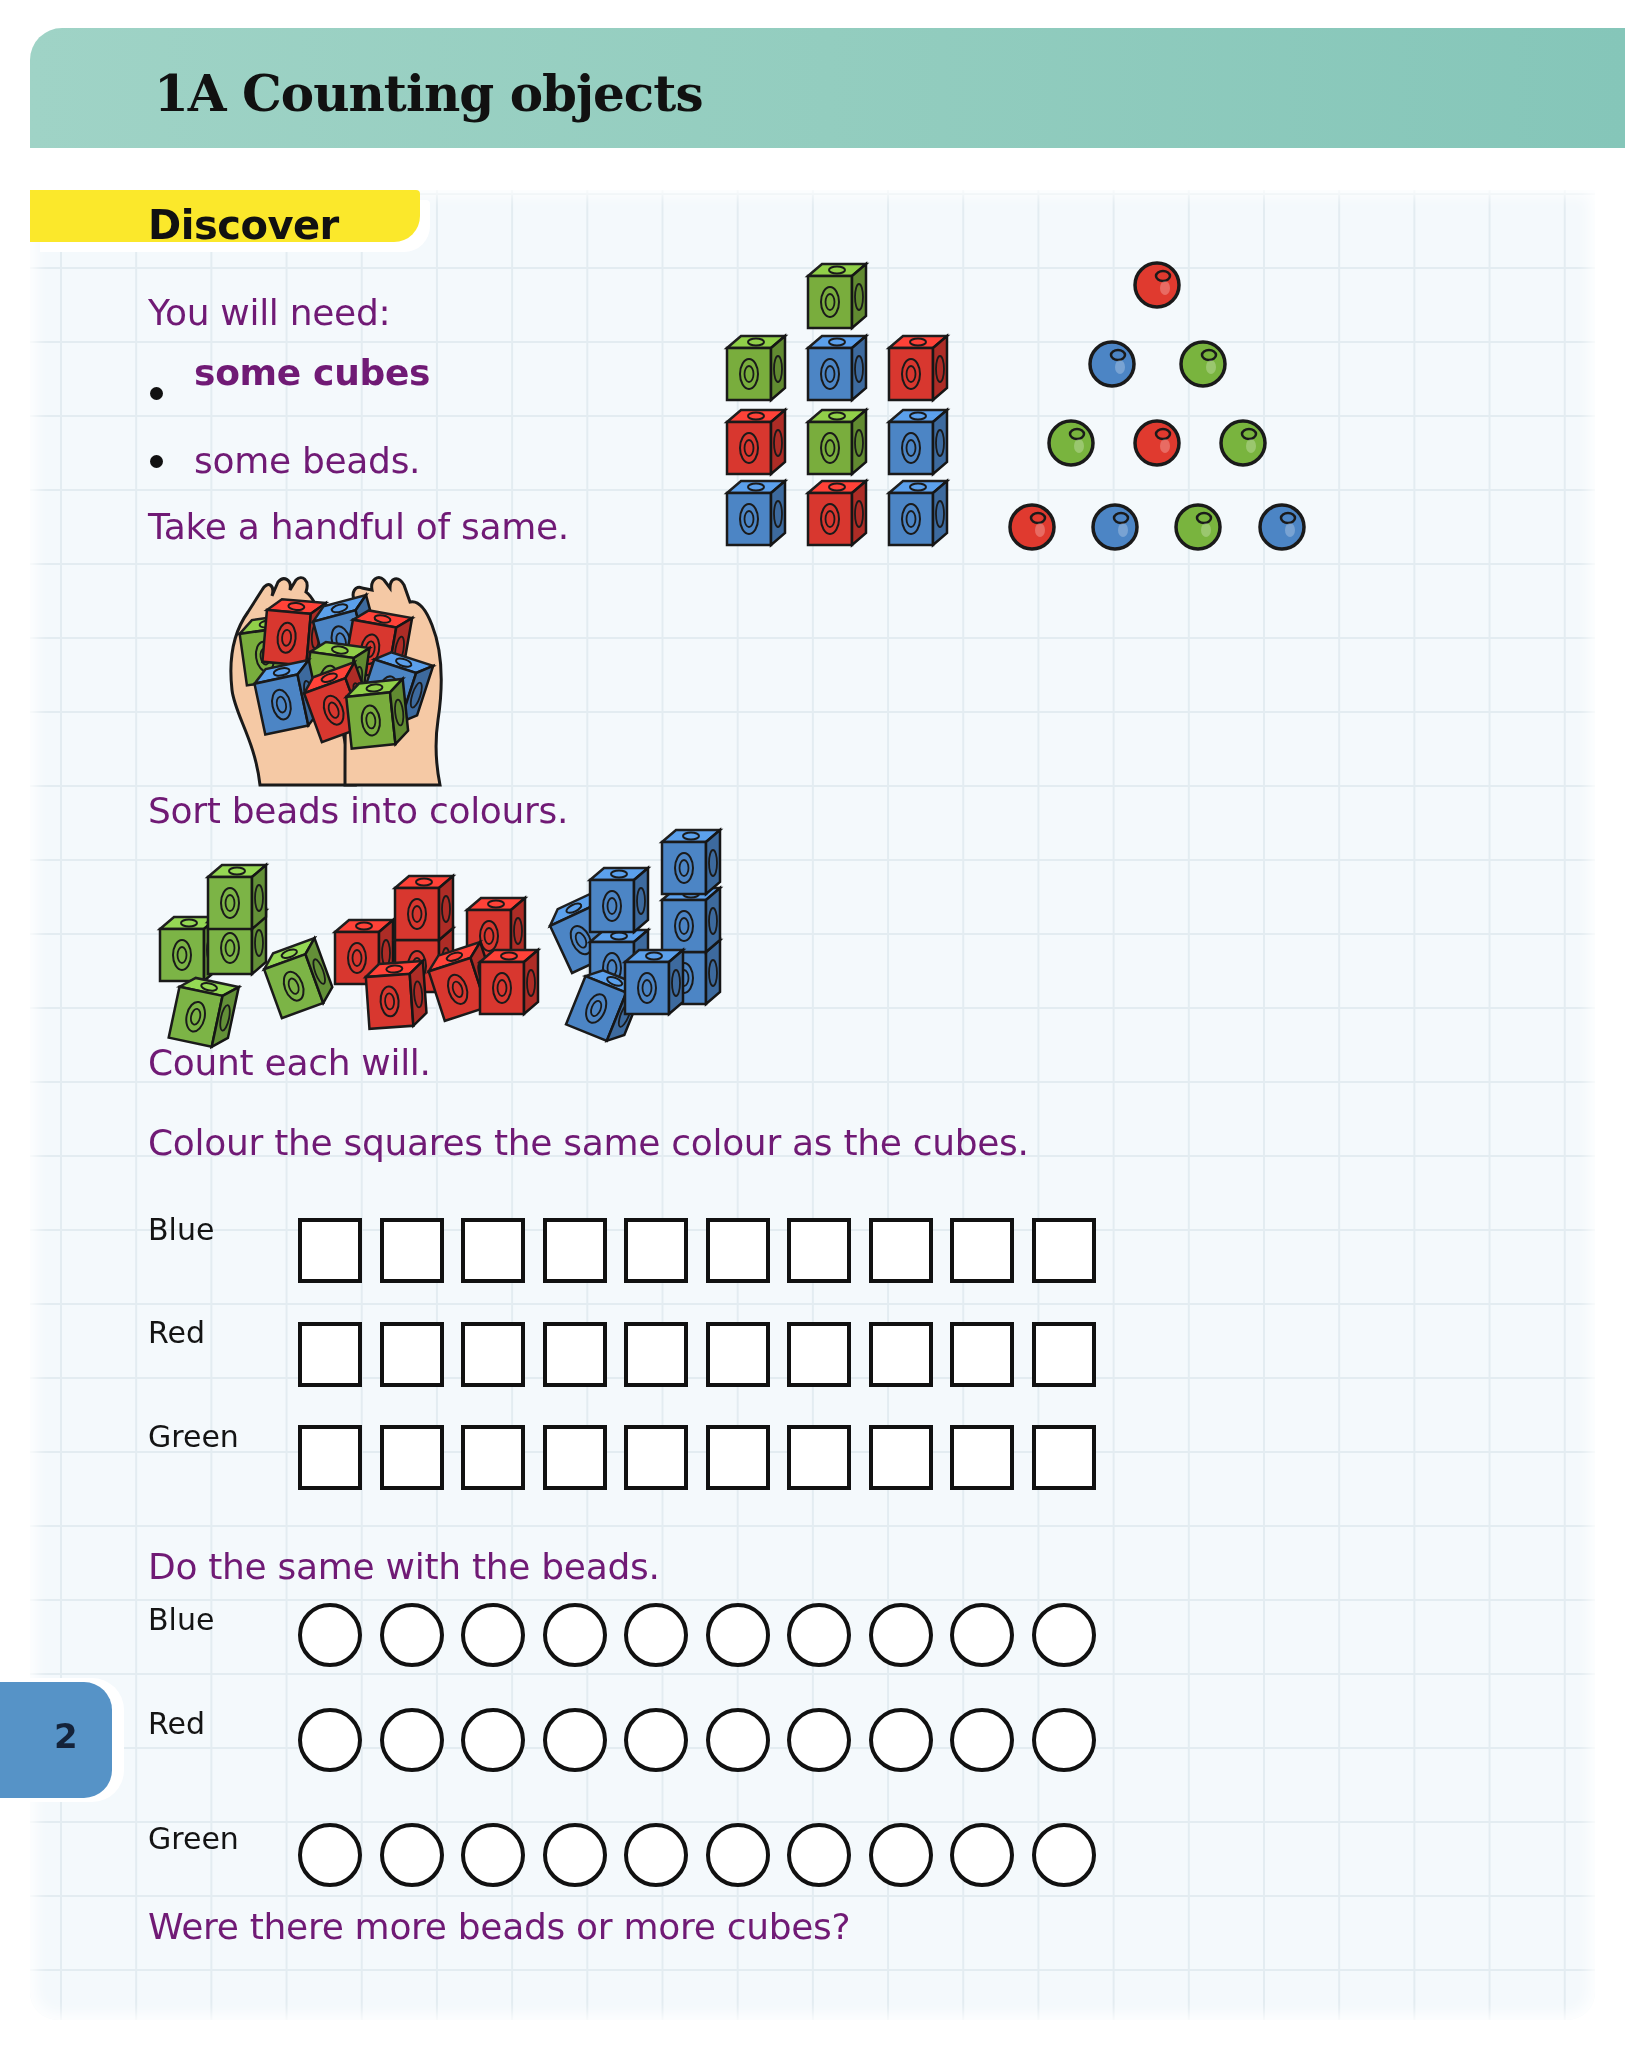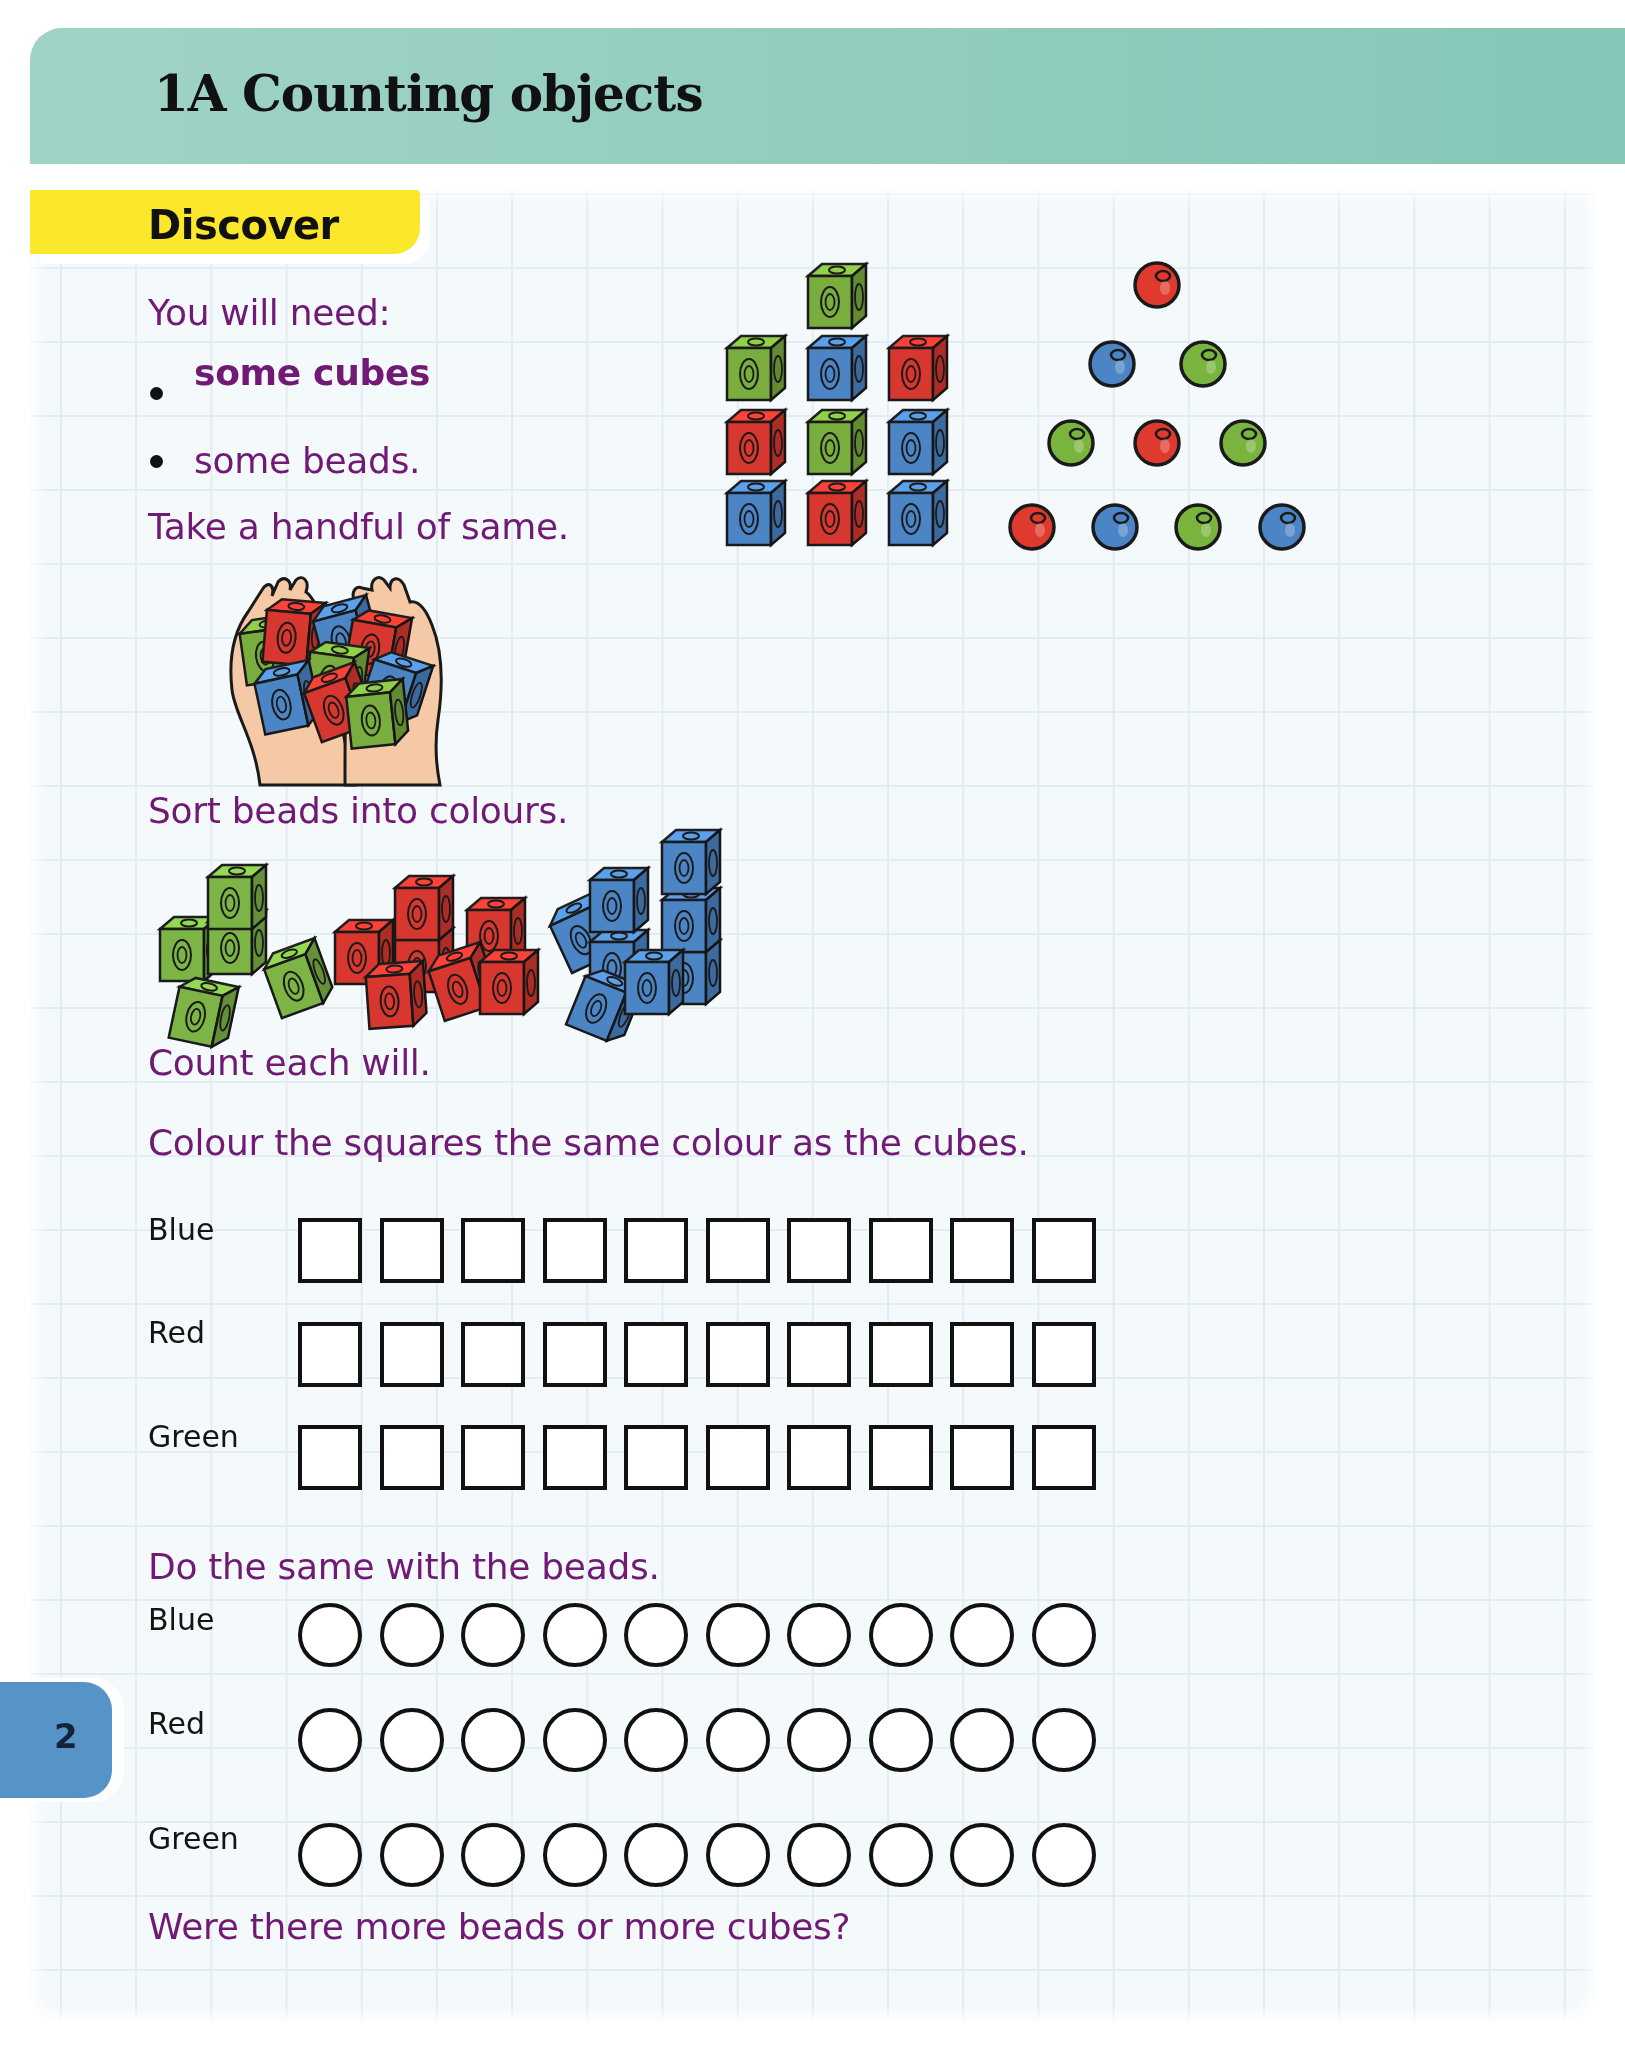--- a/index.html
+++ b/index.html
@@ -1,20 +1,20 @@
 <!DOCTYPE html>
 <html><head>
 <meta charset="utf-8">
 <style>
   * { box-sizing: border-box; margin: 0; padding: 0; }
   html, body { width: 1625px; height: 2048px; background: #ffffff; overflow: hidden; }
   body { position: relative; font-family: "DejaVu Sans", sans-serif; color: #111; }
 
   .header {
-    position: absolute; left: 30px; top: 28px; width: 1595px; height: 136px;
+    position: absolute; left: 30px; top: 28px; width: 1595px; height: 120px;
     background: linear-gradient(90deg, #9fd3c6 0%, #93cdbf 50%, #85c6b9 100%);
     border-top-left-radius: 32px;
   }
   .header-title {
     position: absolute; left: 124px; top: 36px;
     font-family: "DejaVu Serif", serif; font-weight: bold; font-size: 50px;
     letter-spacing: -1px; color: #111;
   }
 
   .grid-panel {
@@ -23,21 +23,21 @@
     background-image:
       linear-gradient(to right, #e3ecf1 2px, transparent 2px),
       linear-gradient(to bottom, #e3ecf1 2px, transparent 2px);
     background-size: 75.2px 74px;
     background-position: 30px 3px;
     border-radius: 0 0 28px 28px;
     box-shadow: 0 0 14px 6px rgba(255,255,255,0.9) inset;
   }
 
   .discover-tab {
-    position: absolute; left: 30px; top: 190px; width: 390px; height: 64px;
+    position: absolute; left: 30px; top: 190px; width: 390px; height: 52px;
     background: #fbe82b; border-bottom-right-radius: 26px; border-top-right-radius: 4px;
     box-shadow: 10px 10px 0 0 #ffffff;
   }
   .discover-label {
     position: absolute; left: 118px; top: 12px;
     font-family: "DejaVu Sans", sans-serif; font-weight: bold; font-size: 40px; color: #111;
     letter-spacing: -0.5px;
   }
 
   .txt {

